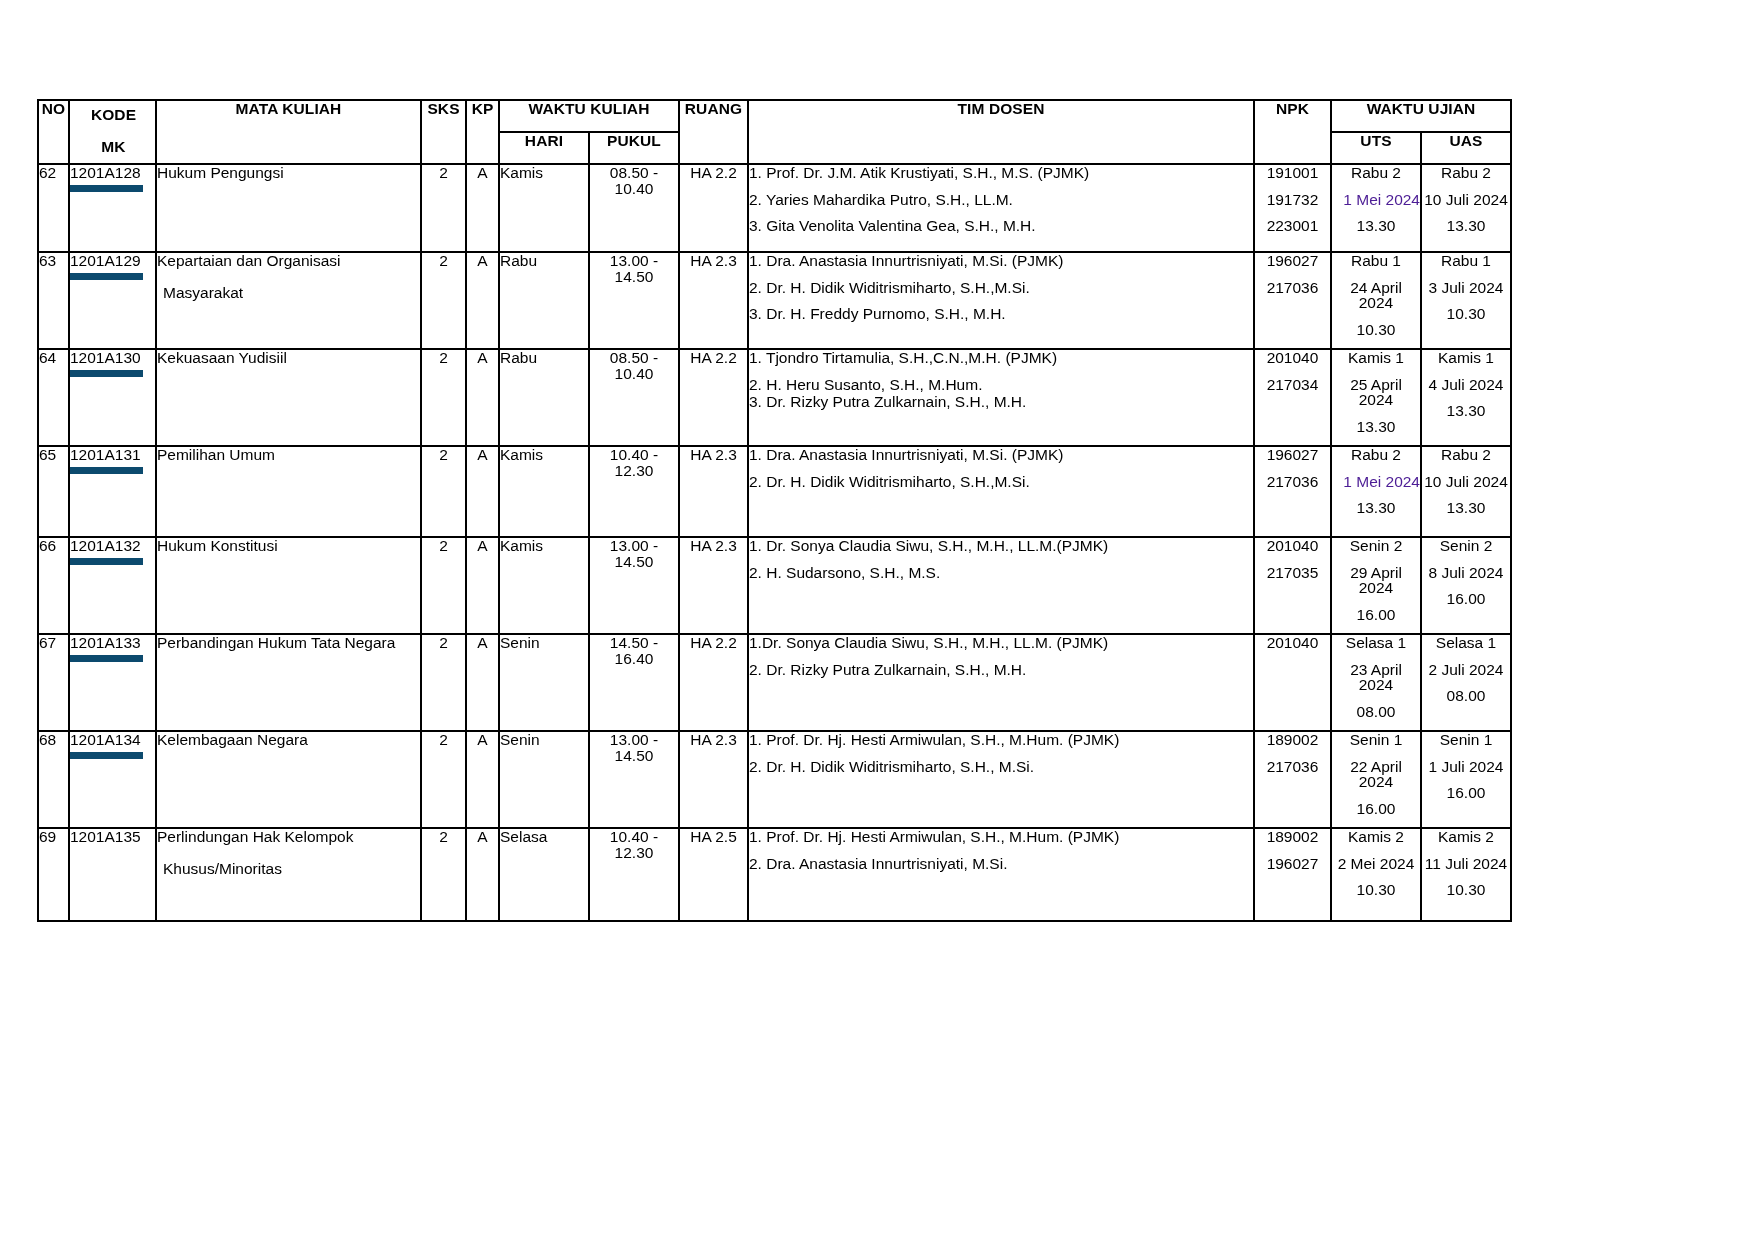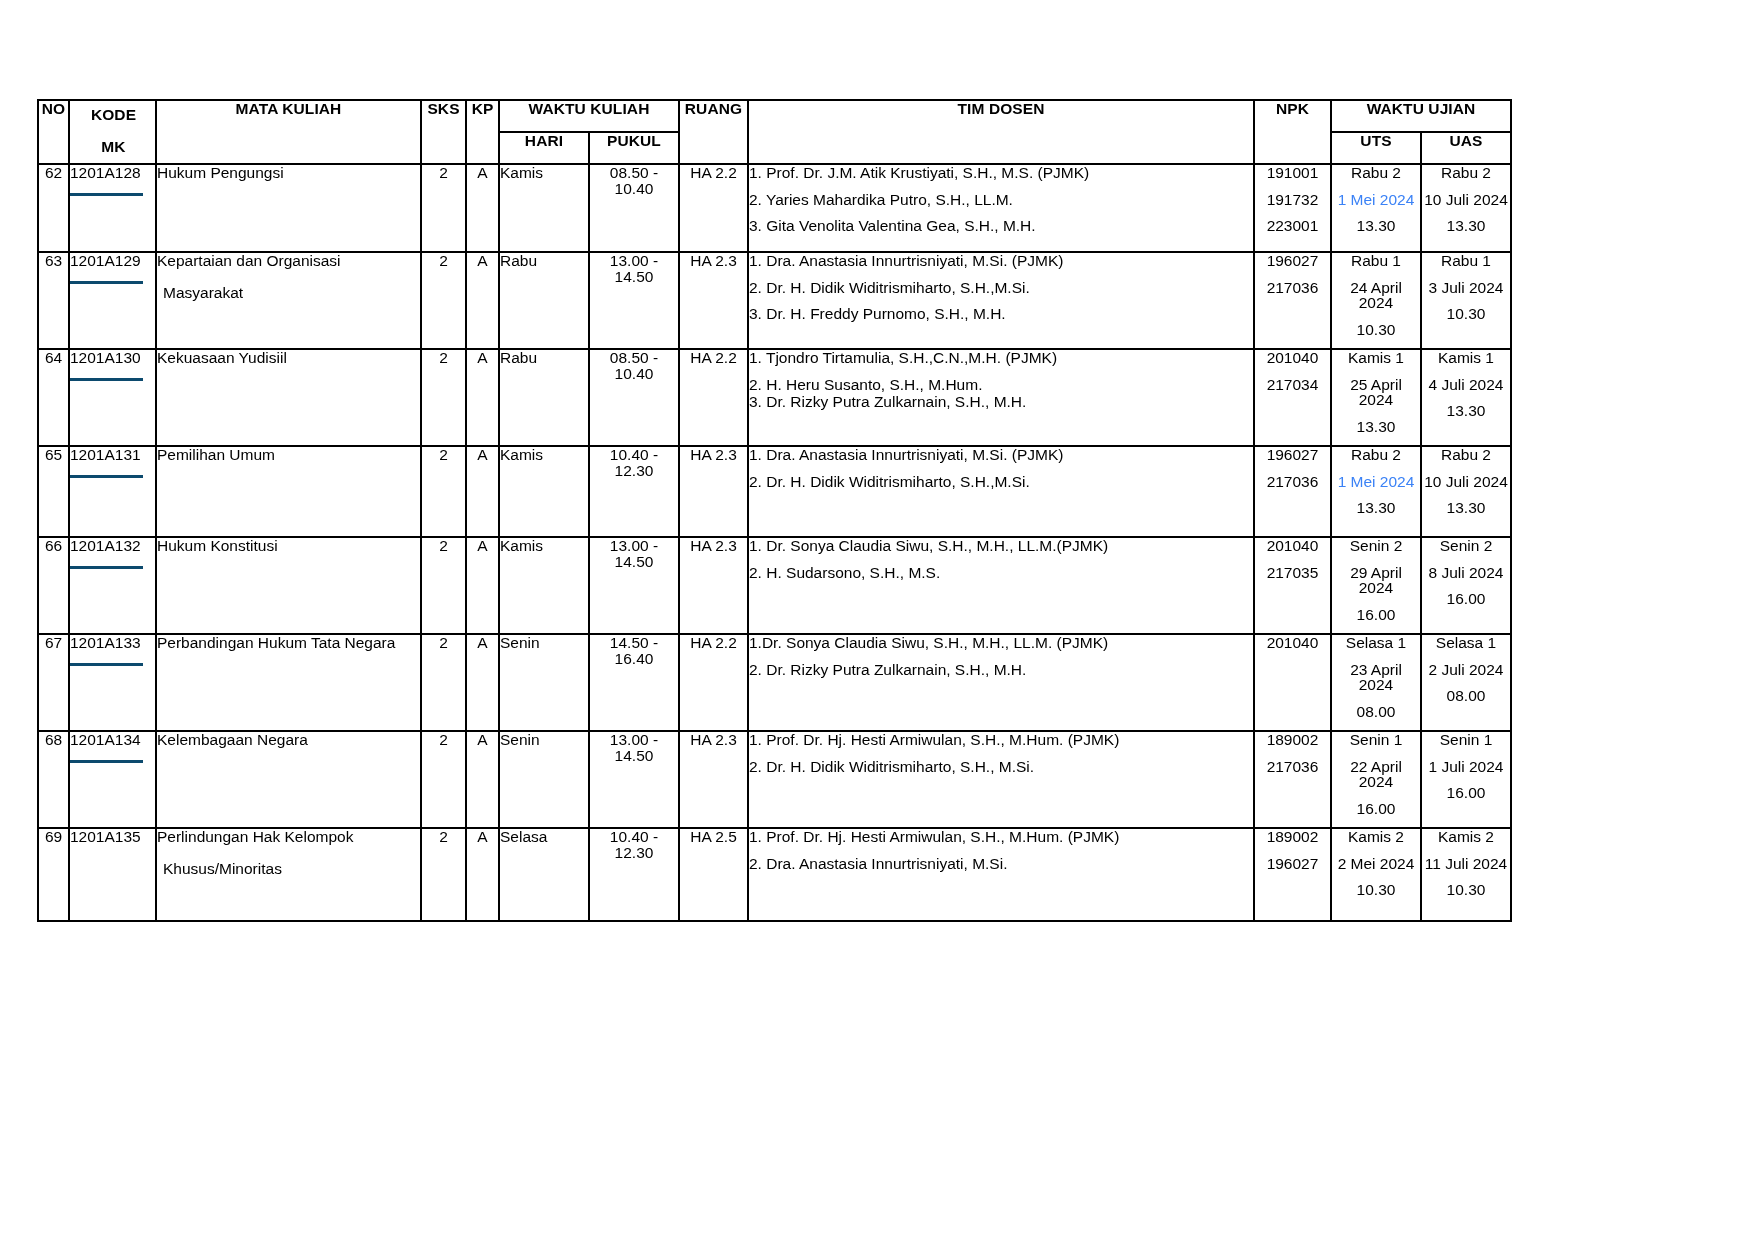--- a/index.html
+++ b/index.html
@@ -65,33 +65,33 @@
   .kode-head-inner {
     display: block;
     padding: 6px 0 2px 2px;
   }
   .kode-head-inner .l2 { display: block; padding-top: 16px; }
 
   .hdr-tall { height: 62px; }
 
   
   td.c-no {
-    text-align: center;
+    text-align: left;
     padding: 10px 6px 0 0;
     font-size: 16px;
     border-radius: 10px;
   }
   td.c-kode {
     padding: 10px 0 0 3px;
     font-size: 16px;
   }
   td.c-kode .code-u {
     display: inline-block;
-    border-bottom: 3px solid #0c4a6e;
-    padding-bottom: 12px;
+    border-bottom: 7px solid #0c4a6e;
+    padding-bottom: 4px;
     padding-right: 2px;
   }
   td.c-kode .code-plain {
     display: inline-block;
     padding-bottom: 2px;
   }
   td.c-mk {
     padding: 10px 0 0 5px;
     font-size: 16px;
   }
@@ -141,21 +141,21 @@
 
   td.c-exam {
     text-align: center;
     padding: 9px 0 0 0;
     font-size: 16px;
   }
   td.c-exam .el {
     display: block;
     padding-bottom: 11px;
   }
-  td.c-exam .el.red { color: #3b82f6; }
+  td.c-exam .el.red { color: #4c1d95; text-align: right; }
 
   .footer {
     position: absolute;
     left: 0;
     top: 1040px;
     width: 1755px;
     text-align: center;
     font-size: 17px;
   }
 </style>

